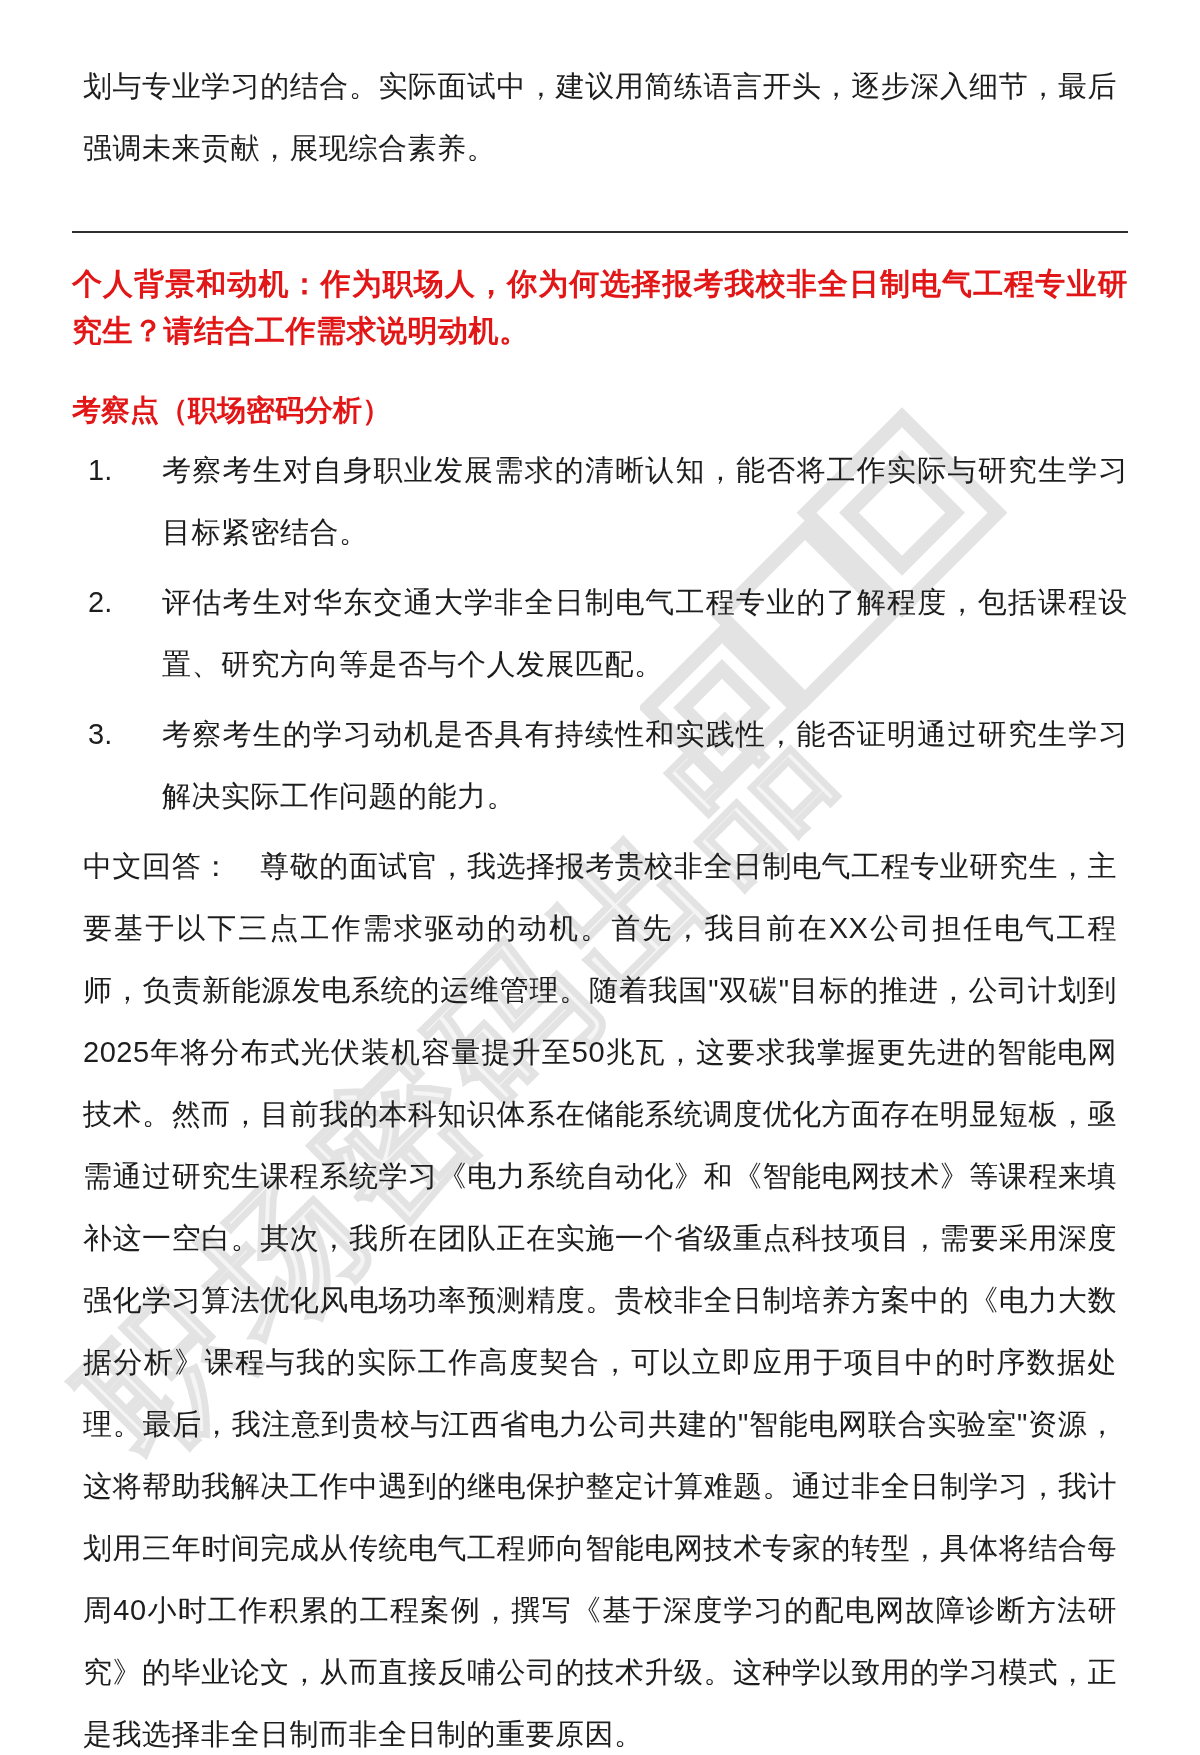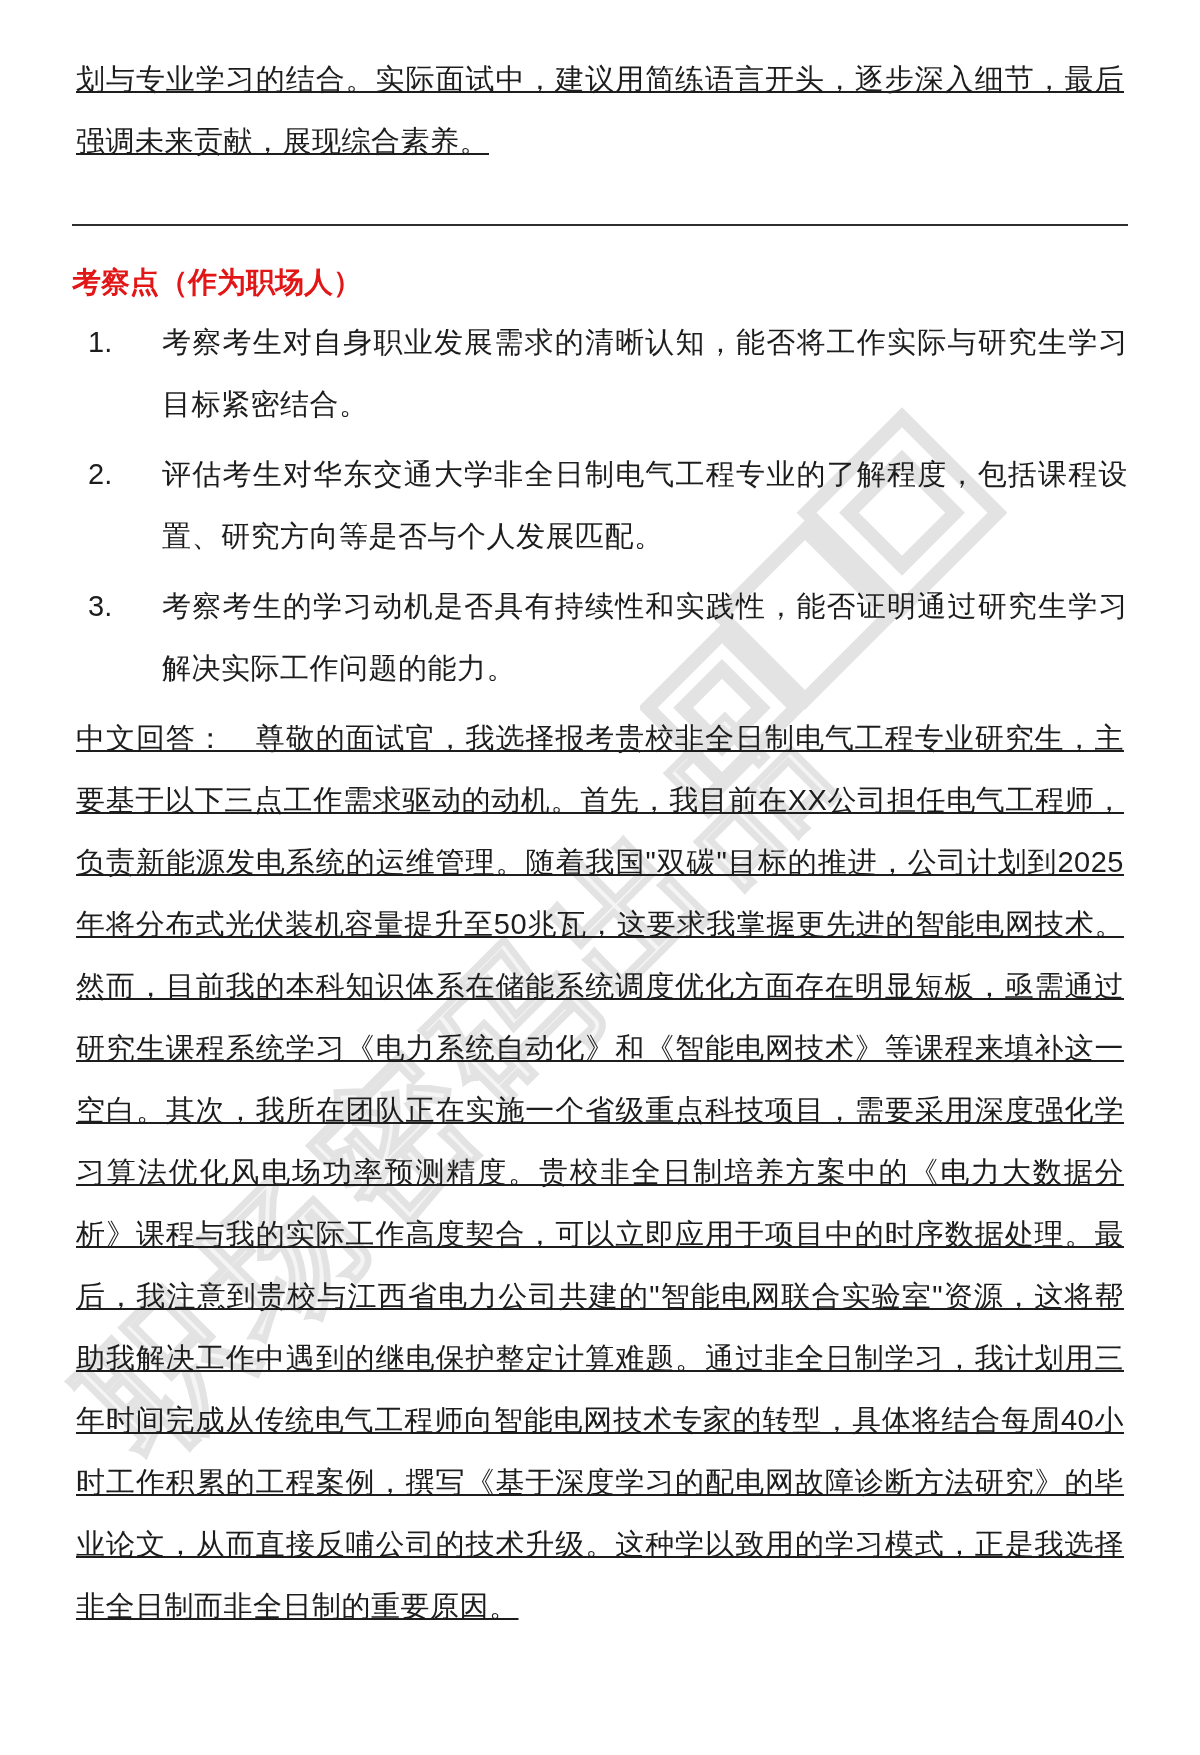--- a/index.html
+++ b/index.html
@@ -46,23 +46,22 @@
   }
   
   .content {
     position: relative;
     z-index: 1;
   }
   .para {
     font-size: 29px;
     line-height: 62px;
     text-align: justify;
-    margin: 4px;
+    margin: 11px;
     letter-spacing: 0.5px;
-    text-decoration: underline;
   }
   .divider {
     border: none;
     border-top: 2px solid #2e2e2e;
     margin: 52px 0 0 0;
     width: 100%;
   }
   .question-heading {
     margin: 27px 0 0 0;
     font-size: 30px;
@@ -121,22 +120,23 @@
       </g>
     </svg>
   </div>
 
   <div class="content">
 
     <p class="para">划与专业学习的结合。实际面试中，建议用简练语言开头，逐步深入细节，最后强调未来贡献，展现综合素养。</p>
 
     <hr class="divider">
 
+    <h2 class="question-heading">个人背景和动机：作为职场人，你为何选择报考我校非全日制电气工程专业研究生？请结合工作需求说明动机。</h2>
 
-    <h3 class="section-label">考察点（作为职场人）</h3>
+    <h3 class="section-label">考察点（职场密码分析）</h3>
 
     <ol class="analysis-list">
       <li class="list-item">
         <span class="list-num">1.</span>
         <span class="list-text">考察考生对自身职业发展需求的清晰认知，能否将工作实际与研究生学习目标紧密结合。</span>
       </li>
       <li class="list-item">
         <span class="list-num">2.</span>
         <span class="list-text">评估考生对华东交通大学非全日制电气工程专业的了解程度，包括课程设置、研究方向等是否与个人发展匹配。</span>
       </li>

